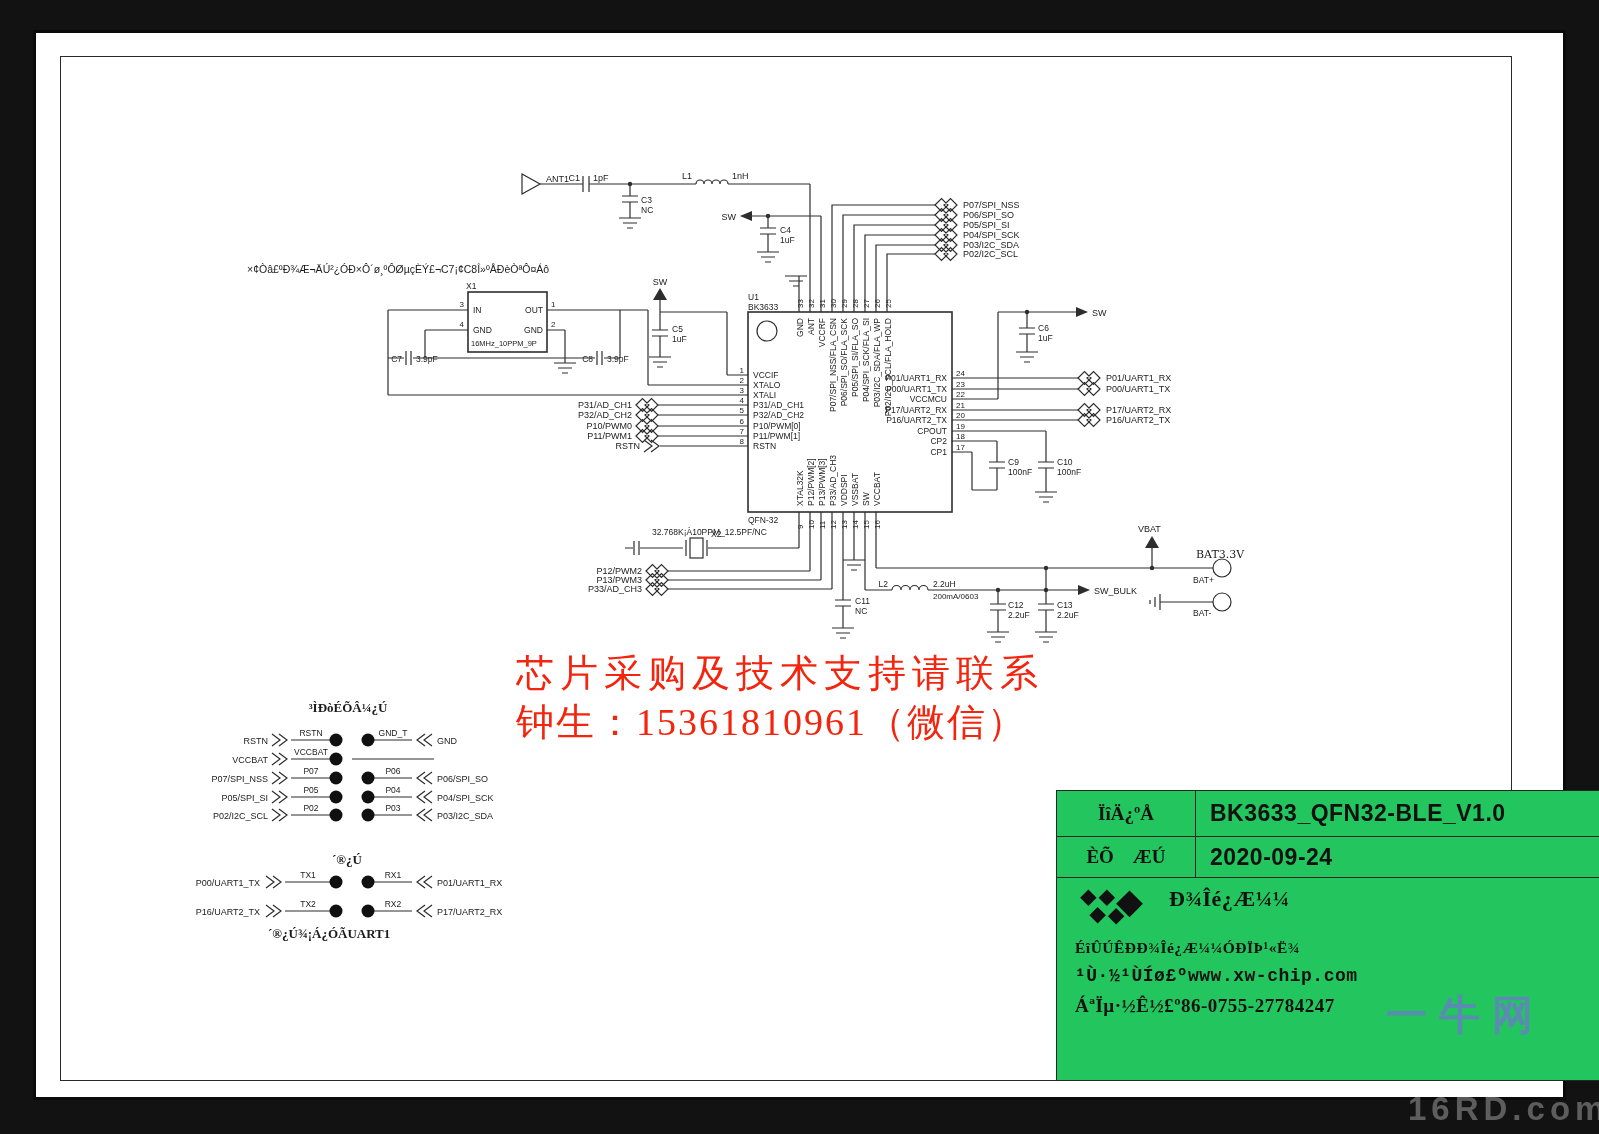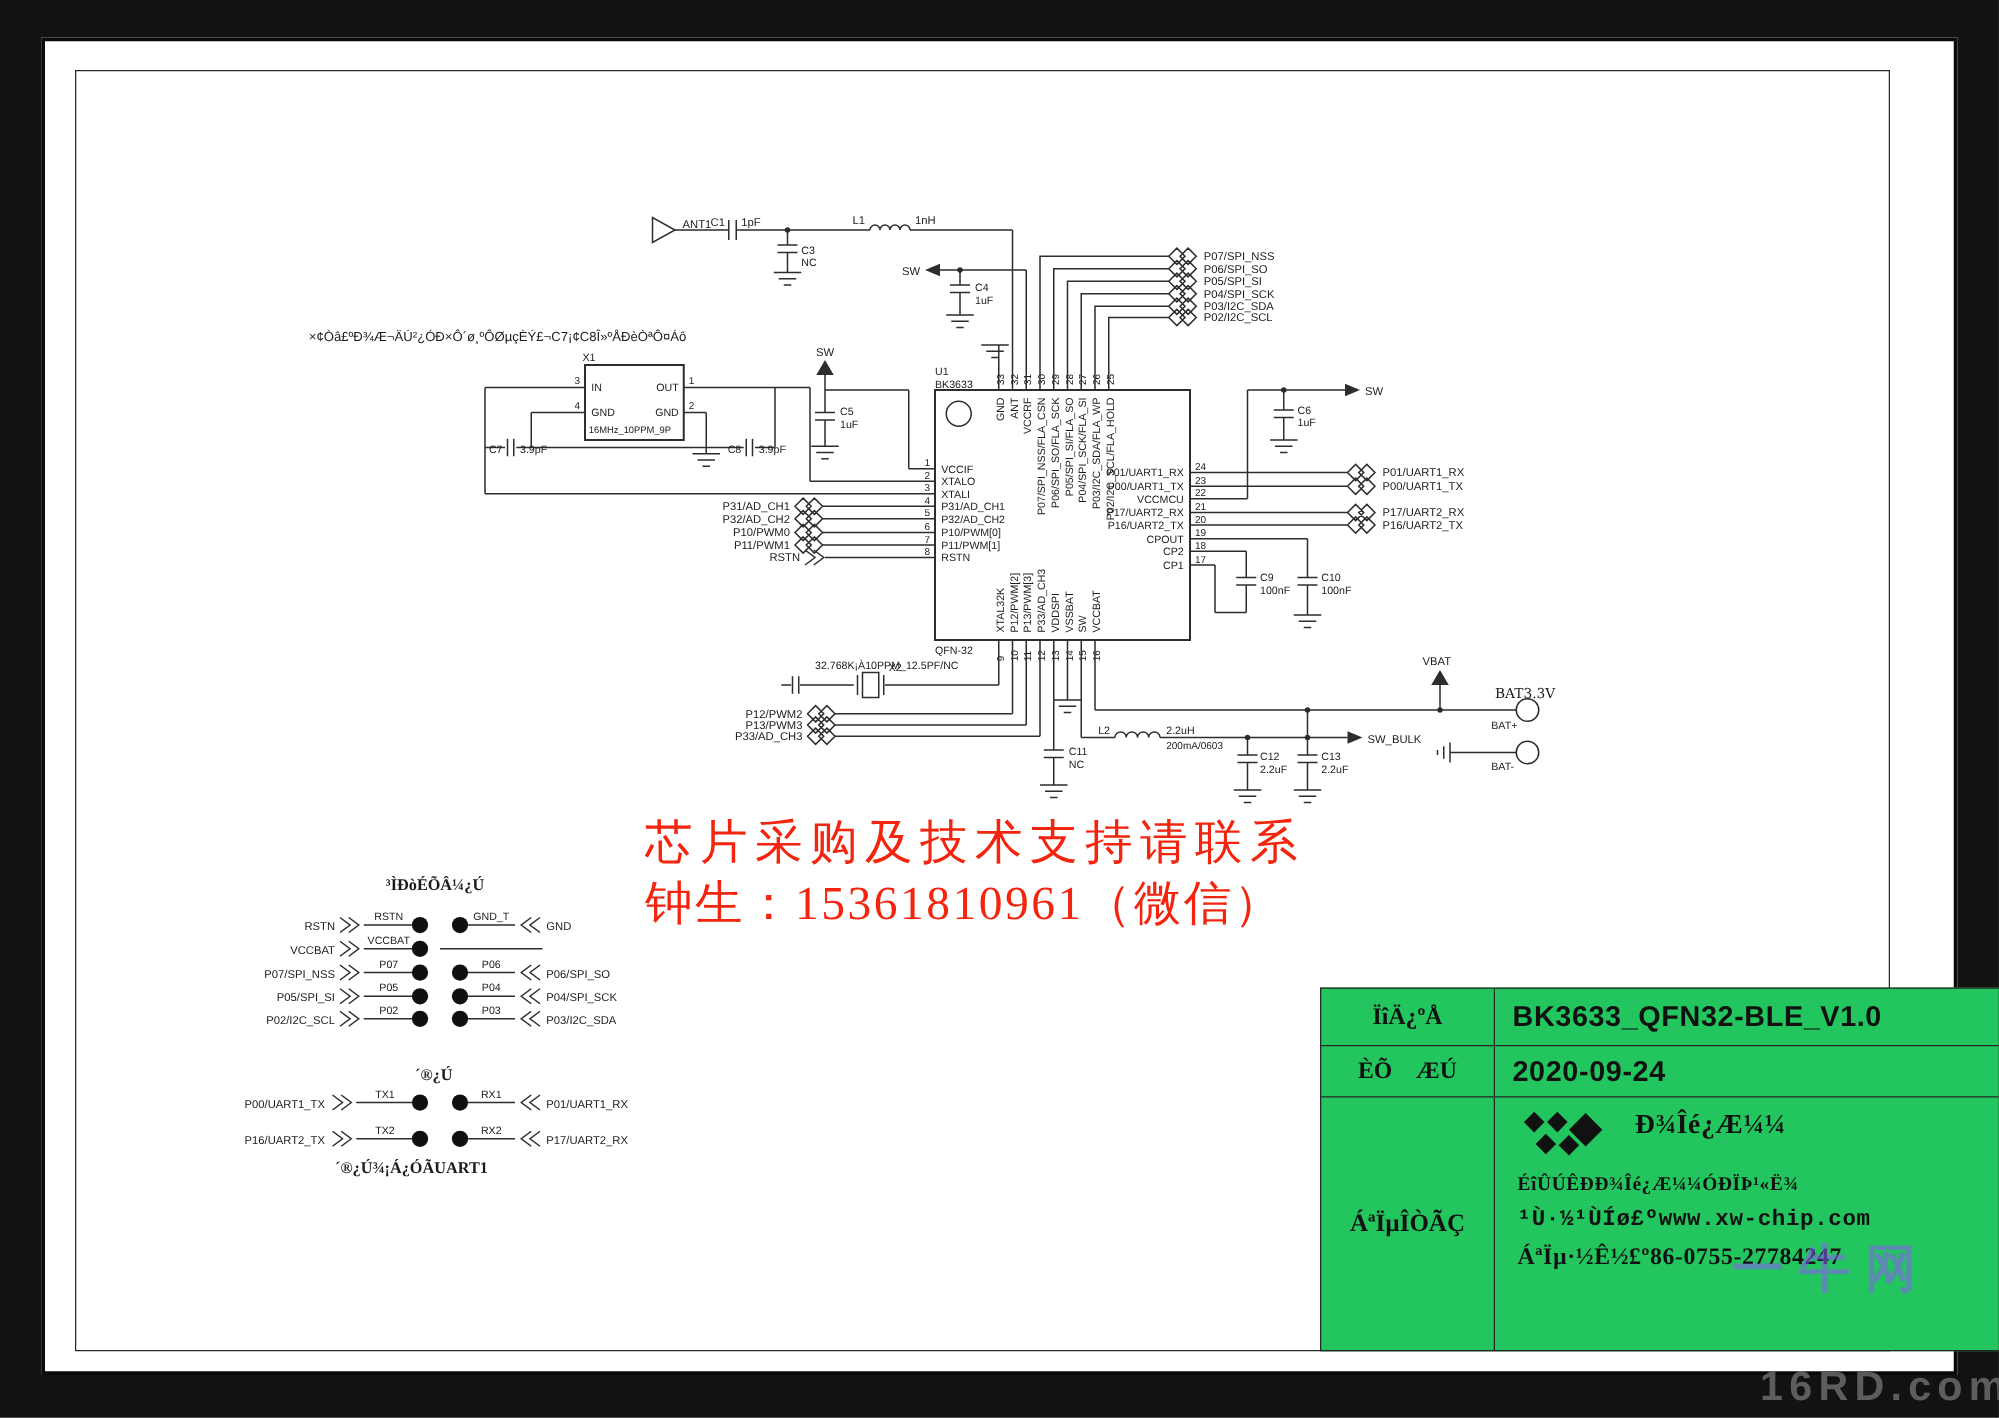--- a/index.html
+++ b/index.html
@@ -374,21 +374,20 @@
 <div id="tb" class="abs">
   <div class="tbrow r1">
     <div class="tbl">ÏîÄ¿ºÅ</div>
     <div class="tbv">BK3633_QFN32-BLE_V1.0</div>
   </div>
   <div class="tbrow r2">
     <div class="tbl">ÈÕ    ÆÚ</div>
     <div class="tbv">2020-09-24</div>
   </div>
   <div class="tbrow r3">
-    <div class="tbl">ÁªÏµÎÒÃÇ</div>
     <div class="tbv">
       <div class="logorow">
         <svg width="72" height="46" viewBox="0 0 70 44">
           <polygon points="13,3 21,11 13,19 5,11" style="fill:#111;stroke:none"></polygon>
           <polygon points="31,3 39,11 31,19 23,11" style="fill:#111;stroke:none"></polygon>
           <polygon points="53,4 66,17 53,30 40,17" style="fill:#111;stroke:none"></polygon>
           <polygon points="22,20 30,28 22,36 14,28" style="fill:#111;stroke:none"></polygon>
           <polygon points="40,21 48,29 40,37 32,29" style="fill:#111;stroke:none"></polygon>
         </svg>
         <span class="brand">Ð¾Îé¿Æ¼¼</span>

